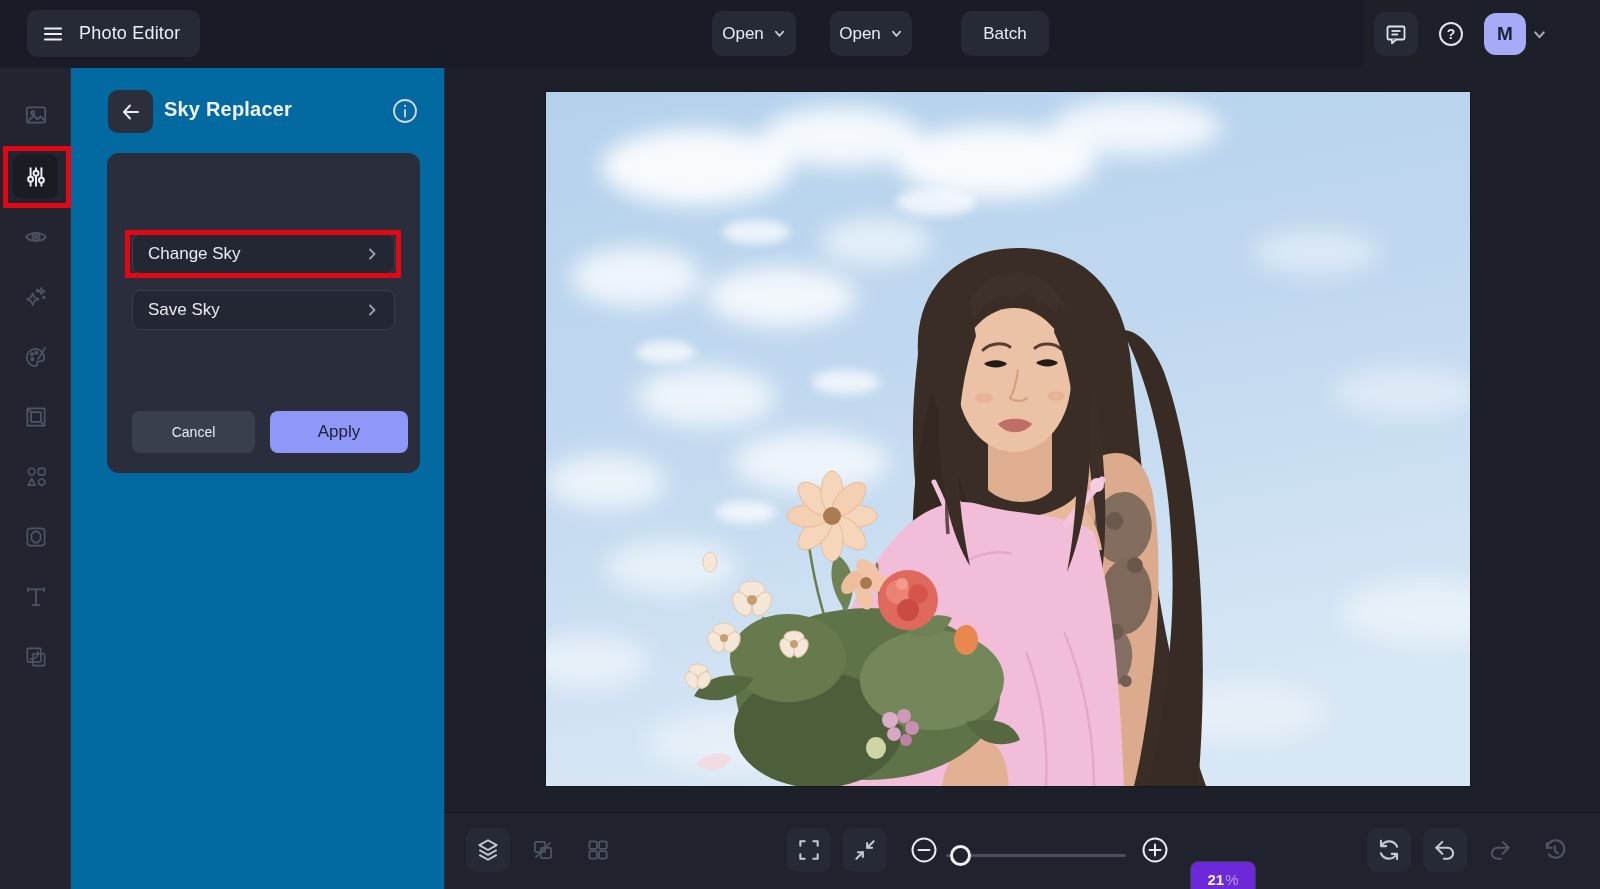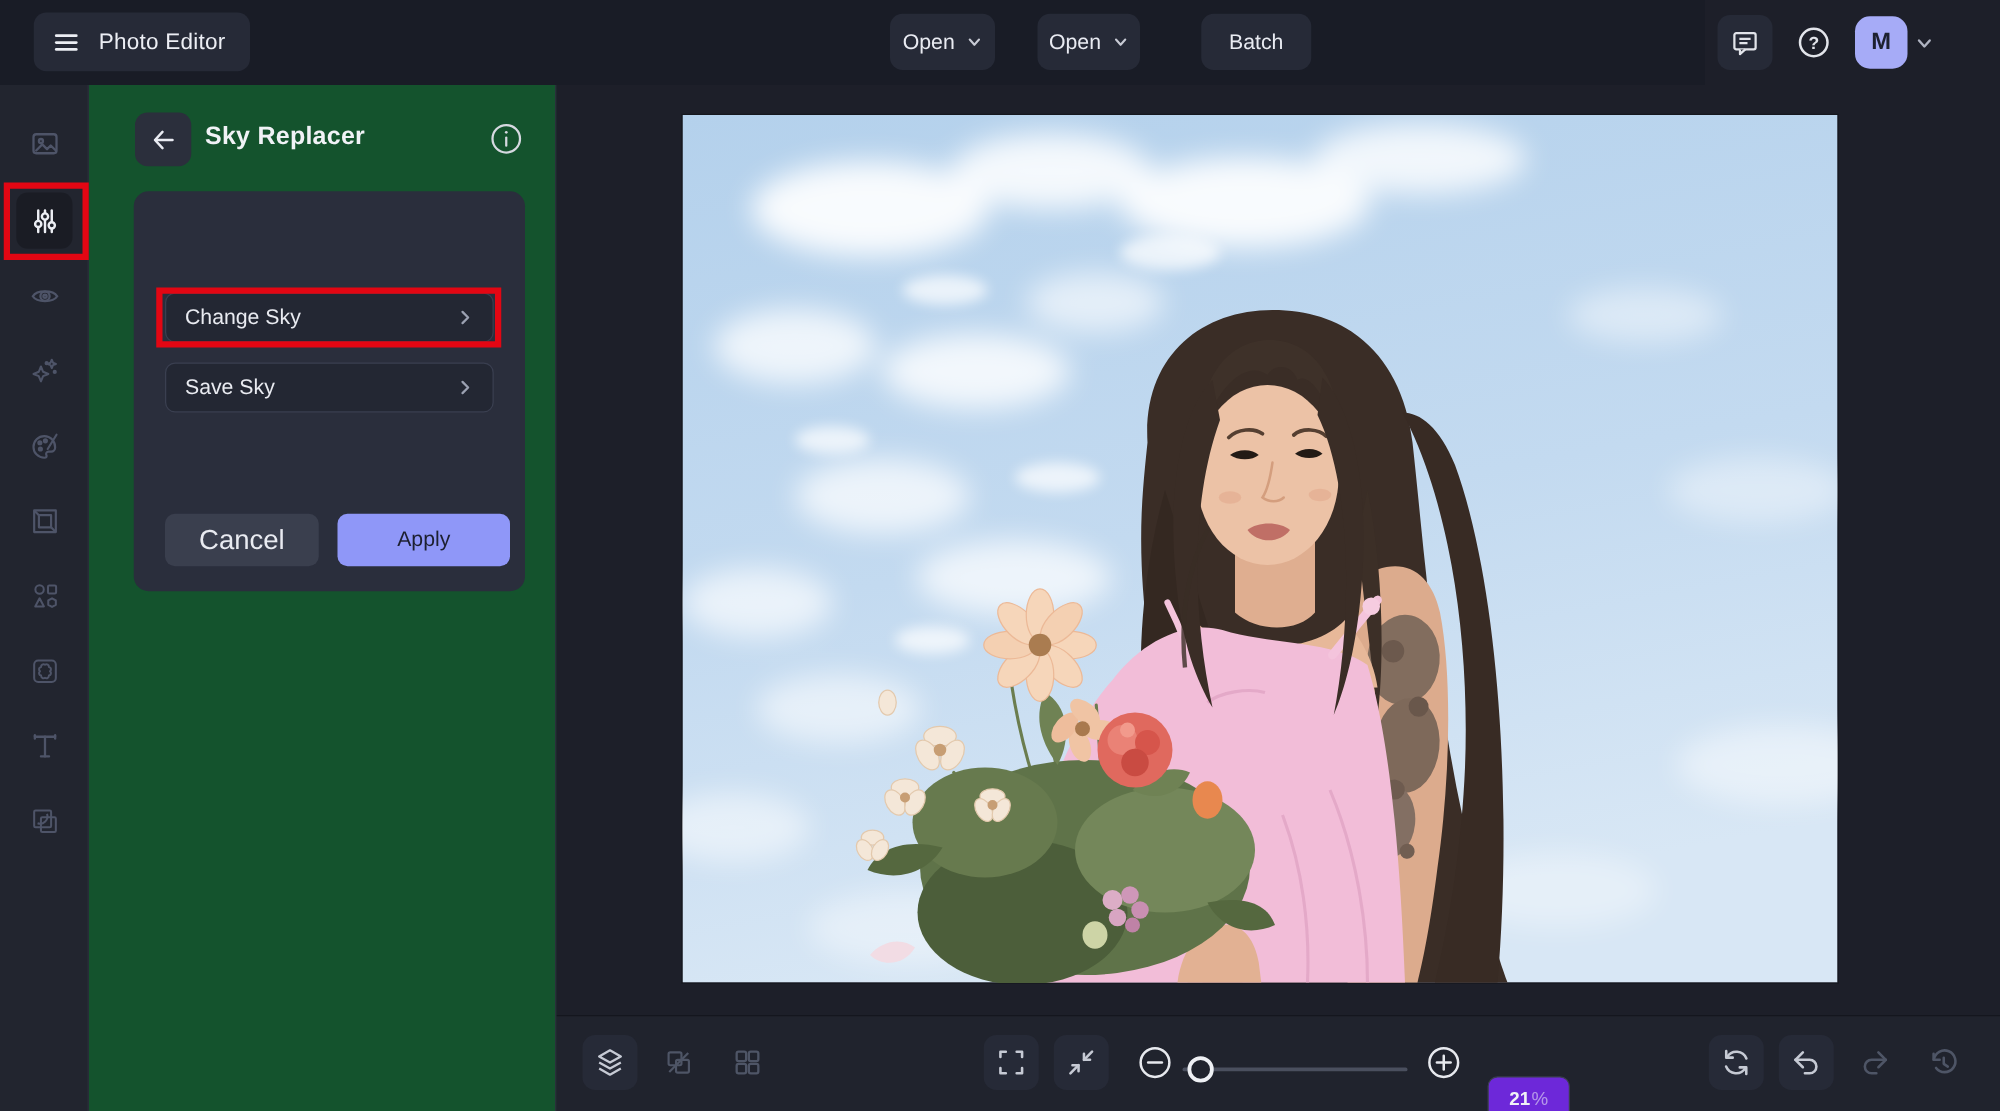--- a/index.html
+++ b/index.html
@@ -23,32 +23,32 @@
             display:flex; align-items:center; justify-content:center; font-size:19px; font-weight:bold; color:#1d2030; cursor:pointer; }
   .av-chev { position:absolute; left:1532px; top:27px; cursor:pointer; color:#aeb2c0; }
 
   
   .sidebar { position:absolute; left:0; top:68px; width:71px; bottom:0; background:#22252f; border-right:1px solid #2b2f3b; z-index:20; }
   .tool { position:absolute; left:13px; width:45px; height:45px; display:flex; align-items:center; justify-content:center;
           color:#4e5468; cursor:pointer; border-radius:9px; }
   .tool.active { color:#eceef4; background:rgba(0,0,0,.22); }
 
   
-  .panel { position:absolute; left:71px; top:68px; width:374px; bottom:0; background:#14532d; border-right:1px solid #2b2f3b; z-index:10; }
+  .panel { position:absolute; left:71px; top:68px; width:374px; bottom:0; background:#0369a1; border-right:1px solid #2b2f3b; z-index:10; }
   .back-btn { position:absolute; left:37px; top:22px; width:45px; height:43px; background:#2b2f3c; border-radius:10px;
               display:flex; align-items:center; justify-content:center; color:#e9ebf2; cursor:pointer; }
   .panel-title { position:absolute; left:93px; top:30px; font-size:20px; font-weight:bold; color:#f0f2f6; letter-spacing:.2px; }
   .info-btn { position:absolute; left:319px; top:28px; width:30px; height:30px; display:flex; align-items:center; justify-content:center; color:#d6d9e0; cursor:pointer; }
   .card { position:absolute; left:36px; top:85px; width:313px; height:320px; background:#2a2e3c; border-radius:12px; }
   .menu-item { position:absolute; left:25px; width:263px; height:40px; background:#232733; border:1px solid #3a3f50; border-radius:8px;
                display:flex; align-items:center; justify-content:space-between; padding:0 14px 0 15px; cursor:pointer; }
   .menu-item .mi-label { font-size:17px; color:#e9ebf1; }
   .menu-item .mi-chev { color:#9ba1b2; display:flex; }
   .cancel-btn { position:absolute; left:25px; top:258px; width:123px; height:42px; background:#3a3f4e; border-radius:8px;
-                display:flex; align-items:center; justify-content:center; font-size:22px; color:#e9ebf1; cursor:pointer; }
+                display:flex; align-items:center; justify-content:center; font-size:14px; color:#e9ebf1; cursor:pointer; }
   .apply-btn { position:absolute; left:163px; top:258px; width:138px; height:42px; background:#8f97f8; border-radius:8px;
                display:flex; align-items:center; justify-content:center; font-size:17px; font-weight:500; color:#1d2030; cursor:pointer; }
 
   
   .canvas-area { position:absolute; left:445px; top:68px; right:0; bottom:0; background:#1d1f29; }
   .photo { position:absolute; left:101px; top:24px; width:924px; height:694px; box-shadow:0 0 0 1px rgba(0,0,0,.25); cursor:crosshair; }
   .photo svg { display:block; width:100%; height:100%; }
 
   
   .statusbar { position:absolute; left:0; bottom:0; right:0; height:77px; background:#20232d; border-top:1px solid #14161e; }

